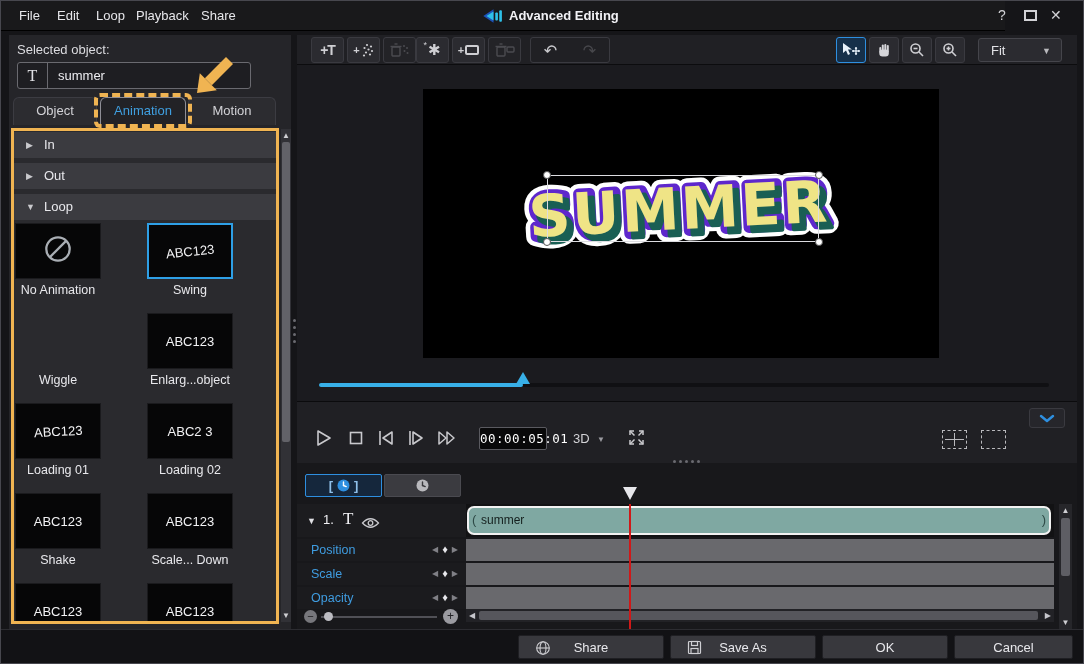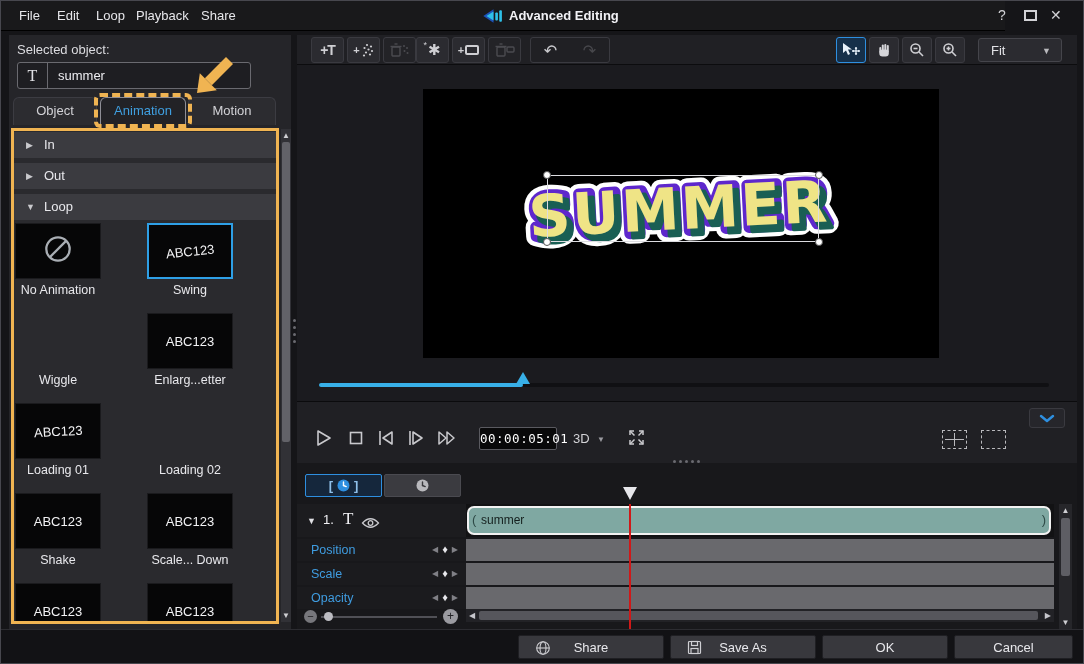--- a/index.html
+++ b/index.html
@@ -74,21 +74,21 @@
   .selrect { left:250px; top:110px; width:272px; height:67px; border:1px solid #dcdce0; z-index:5; }
   .handle { width:8px; height:8px; border-radius:50%; background:#fff; border:1px solid #555; z-index:6; }
   .seektrack { left:22px; top:318px; width:730px; height:4px; background:#101013; border-radius:2px; }
   .seekfill { left:0; top:0; width:204px; height:4px; background:#38b0e8; border-radius:2px; }
   .seekhandle { left:219px; top:307px; width:0; height:0; border-left:7px solid transparent;
                 border-right:7px solid transparent; border-bottom:12px solid #38b0e8; }
 
   
   .playbar { left:296px; top:400px; width:780px; height:62px; background:#202024; border-top:1px solid #0b0b0d; }
   .pbicon { color:#c9c9cd; }
-  .timecode { left:182px; top:25px; width:78px; height:23px; background:#09090a; border:1px solid #5a5a60;
+  .timecode { left:182px; top:25px; width:68px; height:23px; background:#09090a; border:1px solid #5a5a60;
               border-radius:2px; font-family:"DejaVu Sans Mono", monospace; font-size:12.5px; color:#fff;
               text-align:right; line-height:21px; letter-spacing:0.5px; }
   .mode3d { font-size:13px; color:#d2d2d6; }
   .modearrow { font-size:8px; color:#9a9aa0; }
   .chevbtn { left:732px; top:6px; width:36px; height:20px; background:#26262b; border:1px solid #3a3a40;
              border-radius:3px; display:flex; align-items:center; justify-content:center; }
   .safebox { width:25px; height:19px; border:1px dashed #b9b9bd; }
   .crossh { left:2px; top:8px; width:19px; height:1px; background:#b9b9bd; }
   .crossv { left:11px; top:2px; width:1px; height:13px; background:#b9b9bd; }
 
@@ -223,27 +223,30 @@
       <div class="thumb selected a" style="left:133px;top:92px">
         <span class="thumbtxt tilt">ABC123</span>
       </div>
       <div class="animlabel a" style="left:133px;top:152px">Swing</div>
 
       <div class="animlabel a" style="left:1px;top:242px">Wiggle</div>
 
       <div class="thumb a" style="left:133px;top:182px">
         <span class="thumbtxt">ABC123</span>
       </div>
-      <div class="animlabel a" style="left:133px;top:242px">Enlarg...etter</div>
+      <div class="animlabel a" style="left:133px;top:242px">Enlarg...object</div>
 
       <div class="thumb a" style="left:1px;top:272px">
         <span class="thumbtxt" style="transform:rotate(-3deg)">ABC123</span>
       </div>
       <div class="animlabel a" style="left:1px;top:332px">Loading 01</div>
 
+      <div class="thumb a" style="left:133px;top:272px">
+        <span class="thumbtxt">ABC2 3</span>
+      </div>
       <div class="animlabel a" style="left:133px;top:332px">Loading 02</div>
 
       <div class="thumb a" style="left:1px;top:362px">
         <span class="thumbtxt">ABC123</span>
       </div>
       <div class="animlabel a" style="left:1px;top:422px">Shake</div>
 
       <div class="thumb a" style="left:133px;top:362px">
         <span class="thumbtxt">ABC123</span>
       </div>

